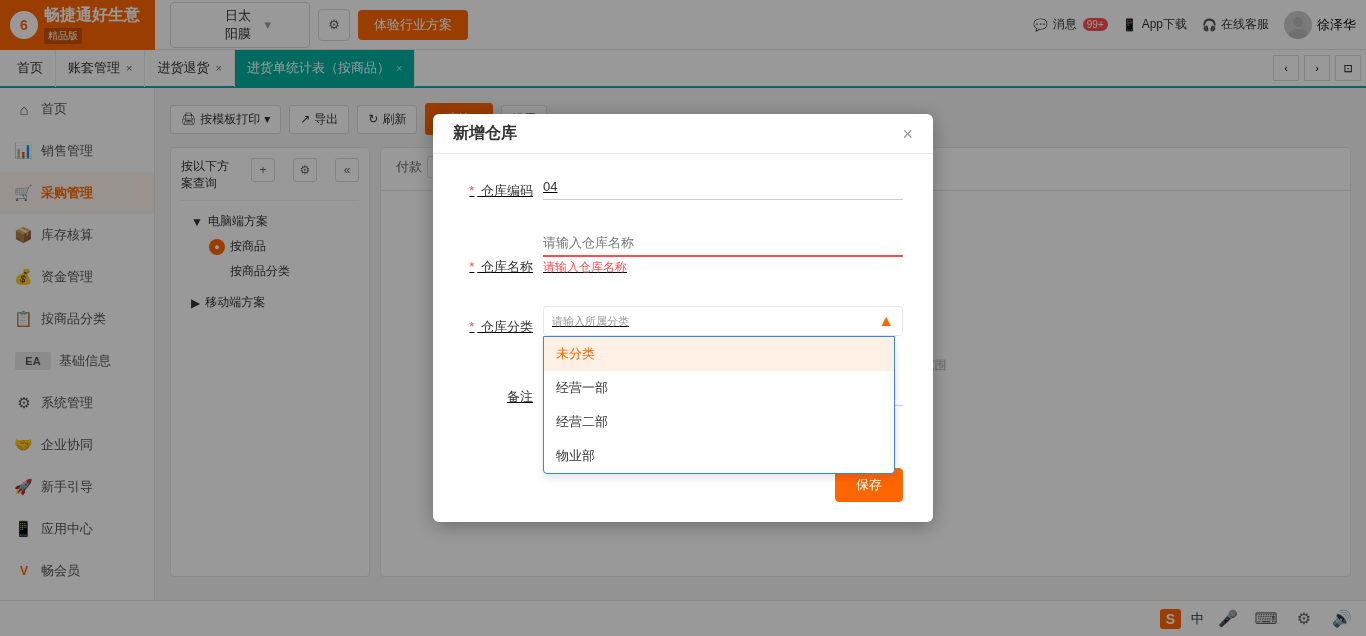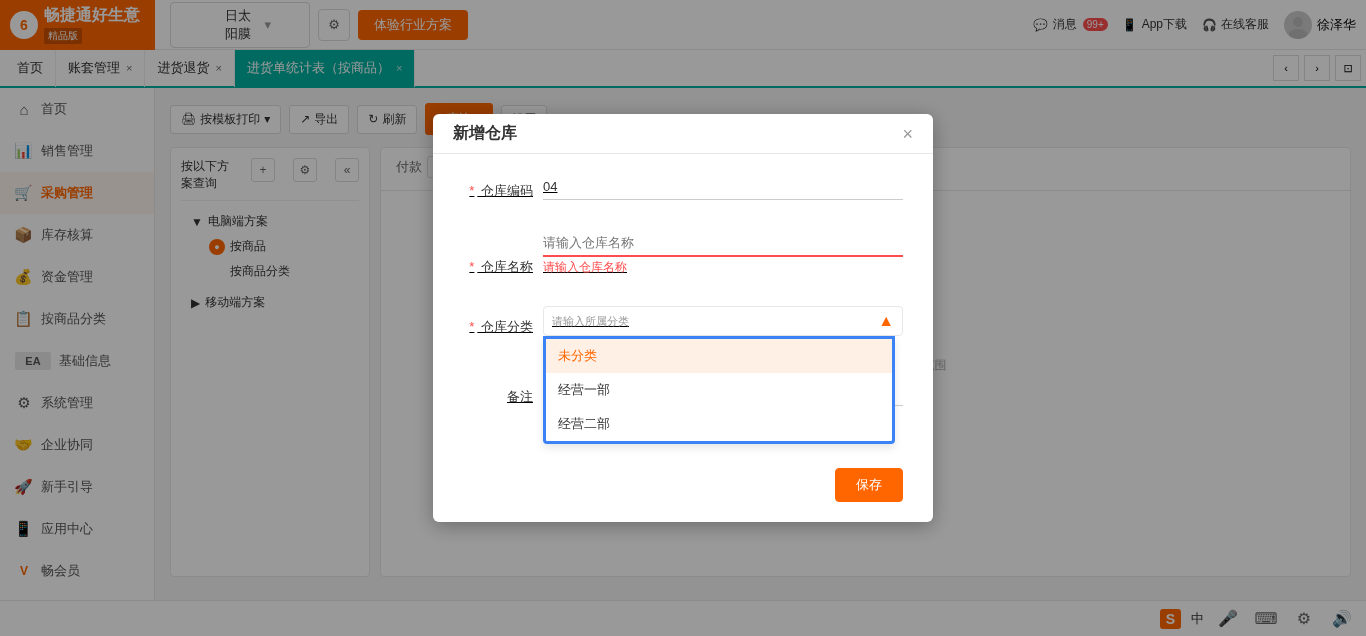--- a/index.html
+++ b/index.html
@@ -363,21 +363,21 @@
       transform: translateY(-50%);
       color: #ff6600;
       font-size: 14px;
     }
     .dropdown-list {
       position: absolute;
       top: 100%;
       left: 0;
       right: 8px;
       background: #fff;
-      border: 3px solid #3b82f6;
+      border: 1px solid #3b82f6;
       border-radius: 0 0 4px 4px;
       box-shadow: 0 4px 8px rgba(0,0,0,0.1);
       z-index: 200;
       min-width: 280px;
     }
     .dropdown-item {
       padding: 8px 12px;
       cursor: pointer;
       font-size: 13px;
       color: #333;
@@ -779,20 +779,21 @@
         <div style="flex:1;position:relative;">
           <div class="dropdown-trigger" style="border:1px solid #e8e8e8;border-radius:4px;padding:5px 30px 5px 8px;position:relative;cursor:pointer;display:flex;align-items:center;min-height:30px;">
             <span style="color:#999;font-size:11px;">请输入所属分类</span>
             <span class="dropdown-arrow" style="position:absolute;right:8px;color:#ff6600;font-size:16px;">▲</span>
           </div>
 
           <div class="dropdown-list">
             <div class="dropdown-item selected">未分类</div>
             <div class="dropdown-item">经营一部</div>
             <div class="dropdown-item">经营二部</div>
+            <div class="dropdown-item">物业部</div>
           </div>
         </div>
       </div>
 
       <div class="form-row">
         <div class="form-label">备注</div>
         <textarea class="textarea-control" style=""></textarea>
       </div>
     </div>
     <div class="modal-footer">

